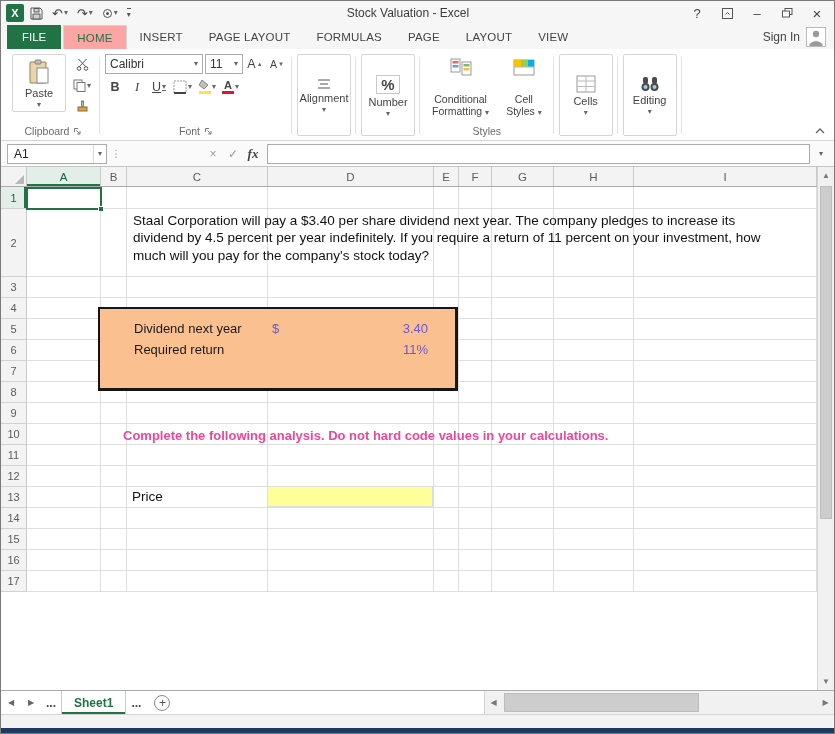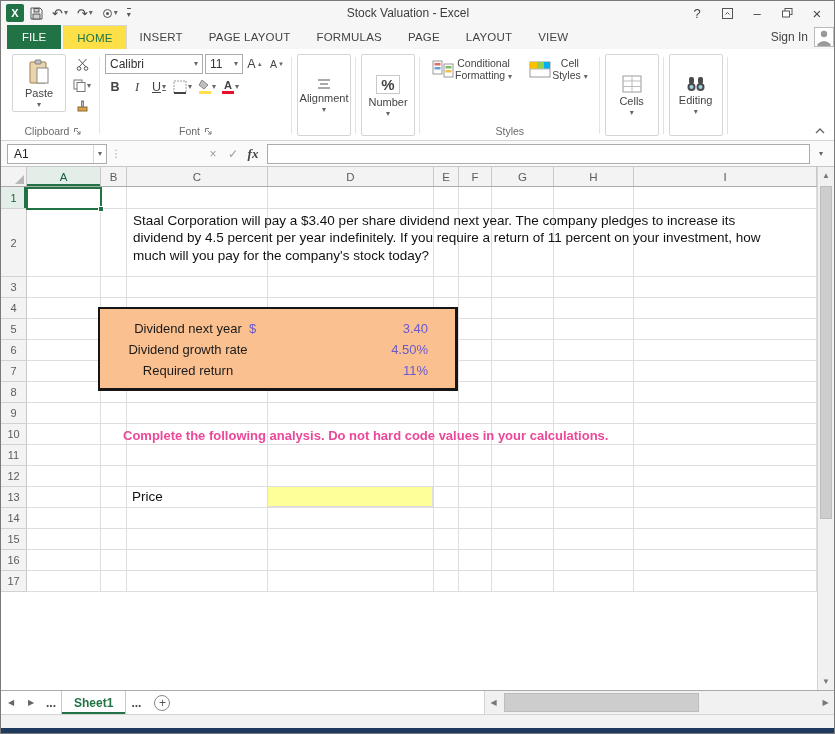--- a/index.html
+++ b/index.html
@@ -17,22 +17,22 @@
   .wtitle{flex:1;text-align:center;font-size:12px;color:#3c3c3c;}
   .wctrls{display:flex;align-items:center;}
   .wbtn{width:30px;height:22px;display:flex;align-items:center;justify-content:center;font-size:13px;color:#444;}
   .wbtn.close{font-size:15px;}
 
   
   .tabrow{height:24px;flex:none;background:#f6f6f6;display:flex;align-items:stretch;padding-left:6px;}
   .file-tab{background:#217346;color:#fff;font-size:11.5px;display:flex;align-items:center;padding:0 15px;}
   .rtabs{display:flex;align-items:stretch;margin-left:2px;}
   .rtab{display:flex;align-items:center;padding:0 13px;font-size:11.5px;color:#444;letter-spacing:.2px;}
-  .rtab.active{background:#fde047;border:1px solid #d4d4d4;border-bottom:none;color:#217346;}
-  .signin{margin-left:auto;display:flex;align-items:center;gap:6px;font-size:12px;color:#444;}
+  .rtab.active{background:#fca5a5;border:1px solid #d4d4d4;border-bottom:none;color:#217346;}
+  .signin{margin-left:auto;display:flex;align-items:center;gap:6px;padding-right:8px;font-size:12px;color:#444;}
 
   
   .ribbon{height:92px;flex:none;background:#fff;border-bottom:1px solid #d4d4d4;display:flex;padding:2px 6px 0;position:relative;}
   .rgroup{display:flex;flex-direction:column;padding:0 5px;position:relative;}
   .rgroup::after{content:"";position:absolute;right:0;top:6px;bottom:6px;width:1px;background:#e3e3e3;}
   .gbody{flex:1;display:flex;gap:3px;padding-top:3px;align-items:flex-start;}
   .glabel{height:16px;display:flex;align-items:center;justify-content:center;gap:4px;font-size:10.5px;color:#6a6a6a;padding-bottom:2px;}
   .bigbtn{width:54px;display:flex;flex-direction:column;align-items:center;gap:2px;padding:4px 2px 2px;font-size:11px;color:#444;text-align:center;}
   .bigbtn.boxed{border:1px solid #d5d5d5;border-radius:2px;background:#fff;}
   .cgroup .bigbtn{height:82px;justify-content:center;}
@@ -42,21 +42,21 @@
   .frow{display:flex;gap:2px;align-items:center;}
   .combo{height:20px;border:1px solid #ababab;background:#fff;display:flex;align-items:center;padding:0 4px;font-size:12px;color:#333;gap:2px;}
   .combo .dd{margin-left:auto;}
   .sbtn{min-width:20px;height:20px;display:flex;align-items:center;justify-content:center;font-size:12.5px;color:#444;padding:0 2px;gap:1px;}
   .sbtn.bold{font-weight:bold;}
   .sbtn.italic{font-style:italic;font-family:"Liberation Serif",serif;}
   .sbtn.underline span{text-decoration:underline;}
   .stack{display:flex;flex-direction:column;align-items:center;line-height:10px;}
   .colorbar{width:12px;height:3px;margin-top:1px;}
   .tinyup{font-size:6px;color:#666;line-height:1;}
-  .medbtn{display:flex;flex-direction:row;align-items:center;gap:1px;padding:4px 7px 2px;font-size:10.5px;line-height:11.5px;color:#444;text-align:center;}
+  .medbtn{display:flex;flex-direction:column;align-items:center;gap:16px;padding:4px 7px 2px;font-size:10.5px;line-height:11.5px;color:#444;text-align:center;}
   .pcticon{font-size:15px;font-weight:bold;color:#444;border:1px solid #c9c9c9;background:#fff;padding:0 4px;line-height:17px;}
   .collapse{position:absolute;right:8px;bottom:5px;}
 
   
   .fbar{height:26px;flex:none;background:#fafafa;border-bottom:1px solid #c6c6c6;display:flex;align-items:center;padding-right:4px;}
   .namebox{width:100px;height:20px;background:#fff;border:1px solid #ababab;display:flex;align-items:center;padding:0 0 0 6px;font-size:12px;color:#222;margin-left:6px;}
   .nb-dd{margin-left:auto;font-size:8px;color:#666;border-left:1px solid #d8d8d8;padding:0 4px;height:100%;display:flex;align-items:center;}
   .fsplit{font-size:10px;color:#999;padding:0 4px;}
   .fspacer{width:78px;}
   .fbtn{width:20px;height:20px;display:flex;align-items:center;justify-content:center;font-size:12px;color:#9c9c9c;}
@@ -76,21 +76,21 @@
   .grow{display:flex;}
   .rowhdr{width:26px;flex:none;background:#f3f3f3;border-right:1px solid #c9c9c9;border-bottom:1px solid #d2d2d2;display:flex;align-items:center;justify-content:center;font-size:11px;color:#5c5c5c;}
   .rowhdr.sel{background:#e4eee8;box-shadow:inset -2px 0 0 #217346;color:#17623b;}
   .gcell{border-right:1px solid #dedede;border-bottom:1px solid #dedede;background:transparent;}
 
   
   .answercell{position:absolute;left:267px;top:300px;width:165px;height:20px;border-right:1px solid #dedede;border-bottom:1px solid #dedede;}
   .problem{position:absolute;left:132px;top:25px;width:655px;font-size:13.5px;line-height:17.4px;color:#111;}
   .inputbox{position:absolute;left:97px;top:120px;width:360px;height:84px;border:2px solid #151515;border-right-width:3px;border-bottom-width:3px;padding-top:9px;}
   .inputrow{height:21px;display:flex;align-items:center;font-size:13px;color:#1a1a1a;}
-  .inputrow .lbl{padding-left:27px;width:149px;flex:none;text-align:center;}
+  .inputrow .lbl{padding-left:34px;width:172px;flex:none;}
   .inputrow .pfx{width:18px;flex:none;}
   .inputrow .val{flex:1;text-align:right;padding-right:27px;}
   .instruction{position:absolute;left:122px;top:241px;font-size:13px;font-weight:bold;}
   .pricelabel{position:absolute;left:131px;top:302px;font-size:13.5px;color:#111;}
   .selbox{position:absolute;left:25px;top:0;width:76px;height:23px;border:2px solid #217346;pointer-events:none;}
   .fillhandle{position:absolute;right:-4px;bottom:-4px;width:6px;height:6px;background:#217346;border:1px solid #fff;pointer-events:auto;}
 
   
   .vscroll{width:17px;flex:none;background:#f1f1f1;border-left:1px solid #d4d4d4;display:flex;flex-direction:column;}
   .vbtn{height:17px;flex:none;display:flex;align-items:center;justify-content:center;font-size:8px;color:#787878;}
@@ -622,25 +622,20 @@
         <div class="answercell" id="answer-cell" style="background: rgb(255, 255, 153);"></div>
         <div class="problem">Staal Corporation will pay a $3.40 per share dividend next year. The company pledges to increase its dividend by 4.5 percent per year indefinitely. If you require a return of 11 percent on your investment, how much will you pay for the company's stock today?</div>
         <div class="inputbox" id="input-box" style="background: rgb(250, 192, 144);">
           <div id="input-box-rows">
               <div class="inputrow">
                 <span class="lbl">Dividend next year</span>
                 <span class="pfx" style="color: rgb(106, 90, 205);">$</span>
                 <span class="val" style="color: rgb(106, 90, 205);">3.40</span>
               </div>
               <div class="inputrow">
-                <span class="lbl">Dividend growth rate</span>
-                <span class="pfx" style="color: rgb(106, 90, 205);"></span>
-                <span class="val" style="color: rgb(106, 90, 205);">4.50%</span>
-              </div>
-              <div class="inputrow">
                 <span class="lbl">Required return</span>
                 <span class="pfx" style="color: rgb(106, 90, 205);"></span>
                 <span class="val" style="color: rgb(106, 90, 205);">11%</span>
               </div>
             </div>
         </div>
         <div class="instruction" id="instruction" style="color: #ec4899;">Complete the following analysis. Do not hard code values in your calculations.</div>
         <div class="pricelabel">Price</div>
         <div class="selbox">
             <span class="fillhandle"></span>

